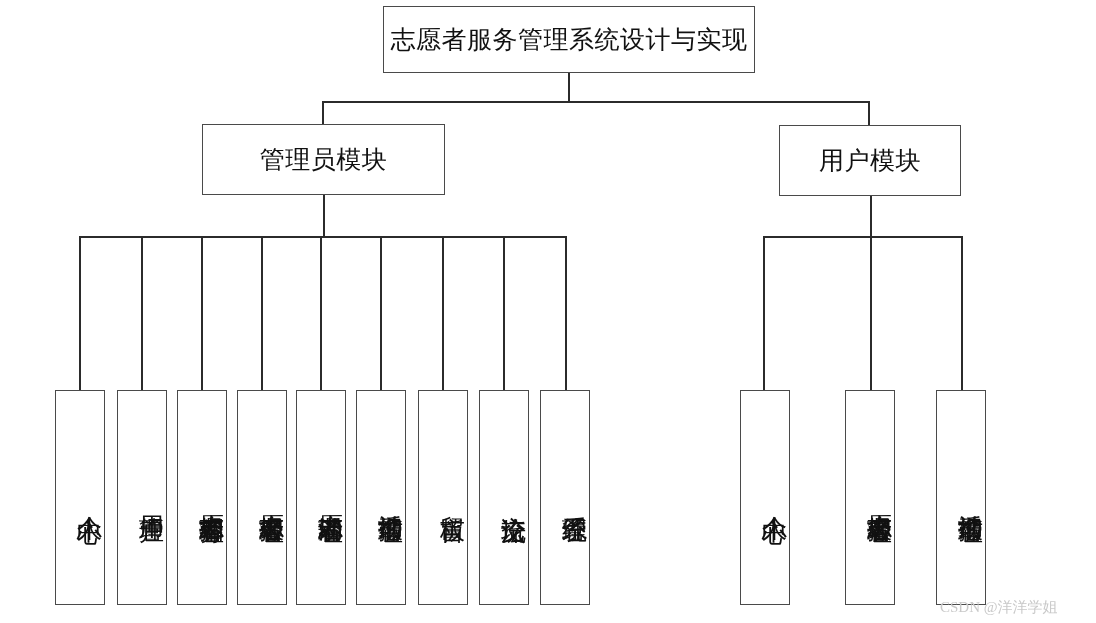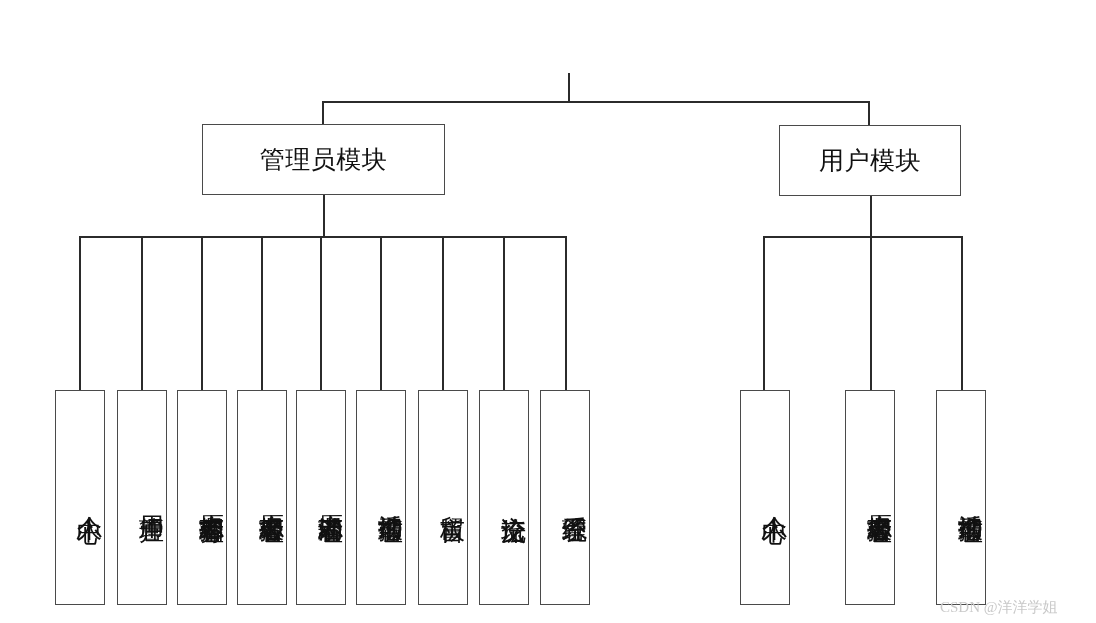--- a/index.html
+++ b/index.html
@@ -85,20 +85,21 @@
       <div class="conn v" style="left: 442px; top: 236px; height: 154px;"></div>
       <div class="conn v" style="left: 503px; top: 236px; height: 154px;"></div>
       <div class="conn v" style="left: 565px; top: 236px; height: 154px;"></div>
       <div class="conn v" style="left: 870px; top: 196px; height: 40px;"></div>
       <div class="conn h" style="left: 763px; top: 236px; width: 199px;"></div>
       <div class="conn v" style="left: 763px; top: 236px; height: 154px;"></div>
       <div class="conn v" style="left: 870px; top: 236px; height: 154px;"></div>
       <div class="conn v" style="left: 961px; top: 236px; height: 154px;"></div>
     </div>
 
+  <div class="node root" style="left: 383px; top: 6px; width: 372px; height: 67px;">志愿者服务管理系统设计与实现</div>
 
   <div class="node module" style="left: 202px; top: 124px; width: 243px; height: 71px;">管理员模块</div>
   <div class="node module" style="left: 779px; top: 125px; width: 182px; height: 71px;">用户模块</div>
 
   <div class="node leaf" style="left: 55px; top: 390px; width: 50px; height: 215px;">个人中心</div>
   <div class="node leaf" style="left: 117px; top: 390px; width: 50px; height: 215px;">用户管理</div>
   <div class="node leaf" style="left: 177px; top: 390px; width: 50px; height: 215px;">志愿者招募管理</div>
   <div class="node leaf" style="left: 237px; top: 390px; width: 50px; height: 215px;">志愿者报名管理</div>
   <div class="node leaf" style="left: 296px; top: 390px; width: 50px; height: 215px;">志愿者活动管理</div>
   <div class="node leaf" style="left: 356px; top: 390px; width: 50px; height: 215px;">活动报名管理</div>

